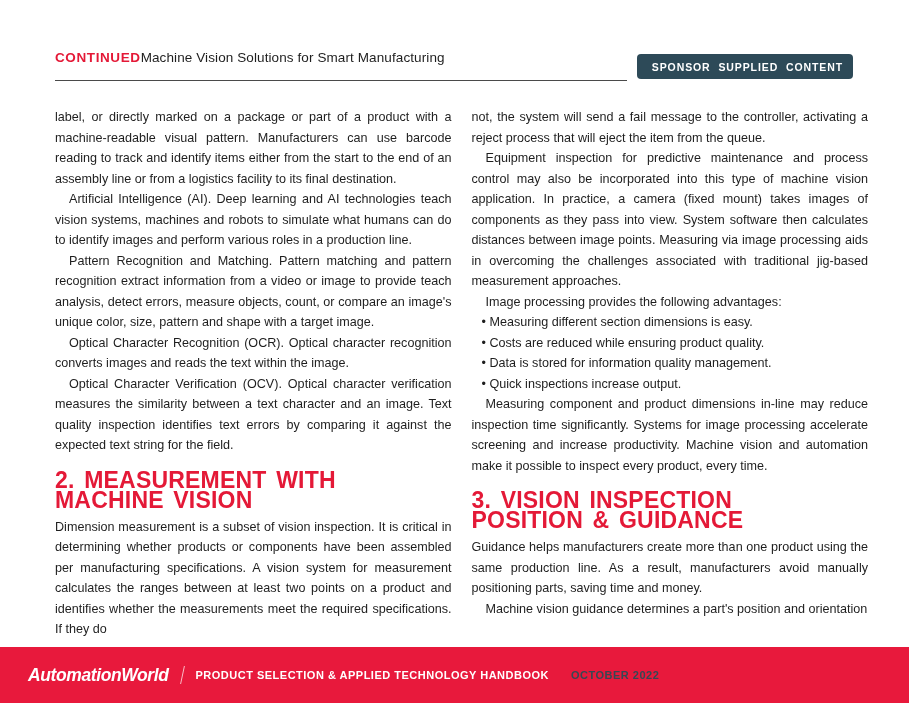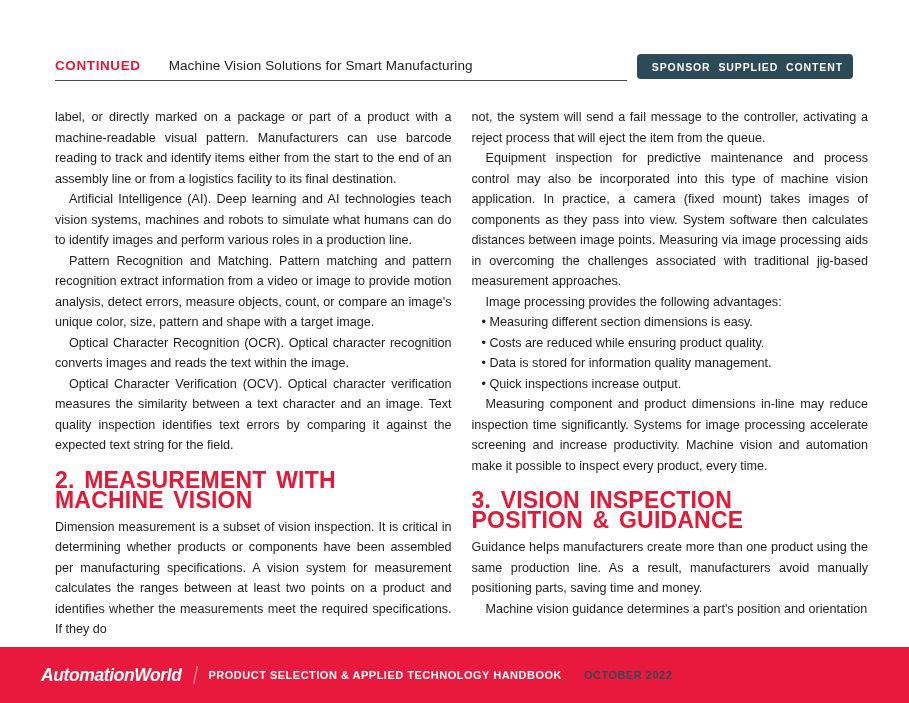--- a/index.html
+++ b/index.html
@@ -8,21 +8,21 @@
     background: #ffffff;
     font-family: "Liberation Sans", sans-serif;
     color: #1e1e1e;
     position: relative;
     overflow: hidden;
   }
   .page { position: absolute; inset: 0; background: #fff; }
 
   
   .header { position: absolute; top: 50px; left: 55px; right: 56px; }
-  .header-line { display: flex; align-items: flex-start; gap: 28px; margin-top: 8px; }
+  .header-line { display: flex; align-items: flex-start; gap: 0; }
   .continued {
     color: #e41937; font-weight: bold; font-size: 13.5px; letter-spacing: 0.6px;
   }
   .doc-title { font-size: 13.5px; color: #1e1e1e; letter-spacing: 0.1px; }
   .header-rule {
     position: absolute; top: 30px; left: 0; width: 572px; height: 0;
     border-top: 1.5px solid #4a4a4a;
   }
   .badge {
     position: absolute; top: 4px; right: 0;
@@ -46,21 +46,21 @@
     letter-spacing: 0.2px; word-spacing: 3px;
     margin: 14px 0 7px 0; text-align: left;
   }
   .section-heading .line { display: block; }
 
   
   .footer {
     position: absolute; left: 0; right: 0; bottom: 0; height: 56px;
     background: #e8193c;
     display: flex; align-items: center;
-    padding-left: 41px; box-sizing: border-box;
+    padding-left: 28px; box-sizing: border-box;
   }
   .logo {
     color: #ffffff; font-weight: bold; font-style: italic;
     font-size: 17.5px; letter-spacing: -0.4px; white-space: nowrap;
   }
   .footer-divider {
     width: 1px; height: 18px; background: rgba(255,255,255,0.7);
     margin: 0 12px 0 14px; transform: skewX(-12deg);
   }
   .footer-text {
@@ -84,21 +84,21 @@
     </div>
     <div class="header-rule"></div>
     <div class="badge">SPONSOR SUPPLIED CONTENT</div>
   </div>
 
   <div class="content">
 
     <div class="col">
       <p>label, or directly marked on a package or part of a product with a machine-readable visual pattern. Manufacturers can use barcode reading to track and identify items either from the start to the end of an assembly line or from a logistics facility to its final destination.</p>
       <p class="indent">Artificial Intelligence (AI). Deep learning and AI technologies teach vision systems, machines and robots to simulate what humans can do to identify images and perform various roles in a production line.</p>
-      <p class="indent">Pattern Recognition and Matching. Pattern matching and pattern recognition extract information from a video or image to provide motion analysis, detect errors, measure objects, count, or compare an image's unique color, size, pattern and shape with a target image.</p>
+      <p class="indent">Pattern Recognition and Matching. Pattern matching and pattern recognition extract information from a video or image to provide teach analysis, detect errors, measure objects, count, or compare an image's unique color, size, pattern and shape with a target image.</p>
       <p class="indent">Optical Character Recognition (OCR). Optical character recognition converts images and reads the text within the image.</p>
       <p class="indent">Optical Character Verification (OCV). Optical character verification measures the similarity between a text character and an image. Text quality inspection identifies text errors by comparing it against the expected text string for the field.</p>
       <h2 class="section-heading">2. MEASUREMENT WITH MACHINE VISION</h2>
       <p>Dimension measurement is a subset of vision inspection. It is critical in determining whether products or components have been assembled per manufacturing specifications. A vision system for measurement calculates the ranges between at least two points on a product and identifies whether the measurements meet the required specifications. If they do</p>
     </div>
 
     <div class="col">
       <p>not, the system will send a fail message to the controller, activating a reject process that will eject the item from the queue.</p>
       <p class="indent">Equipment inspection for predictive maintenance and process control may also be incorporated into this type of machine vision application. In practice, a camera (fixed mount) takes images of components as they pass into view. System software then calculates distances between image points. Measuring via image processing aids in overcoming the challenges associated with traditional jig-based measurement approaches.</p>
       <p class="indent">Image processing provides the following advantages:</p>

